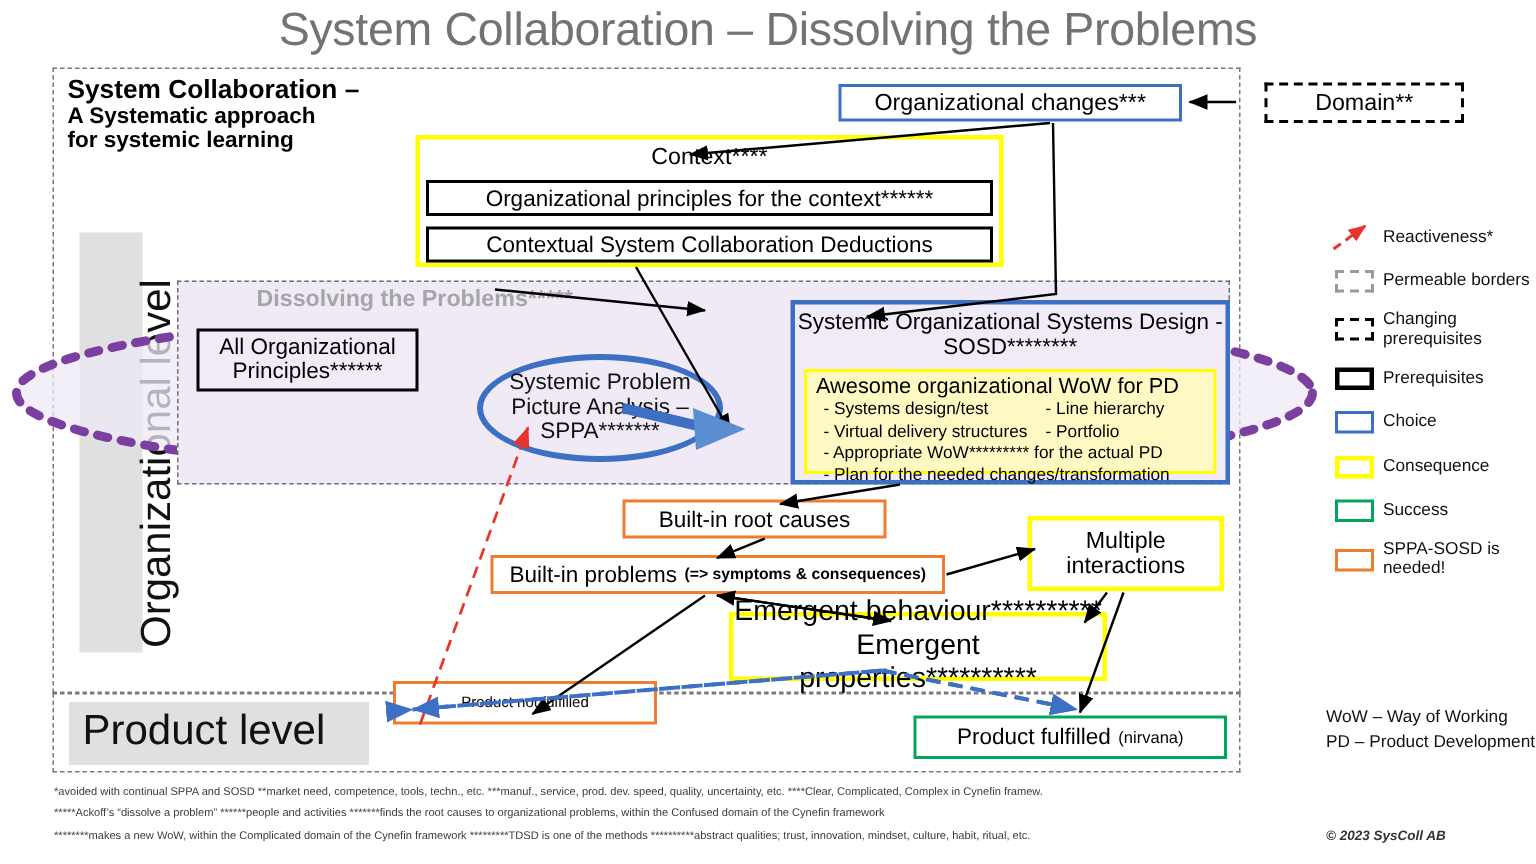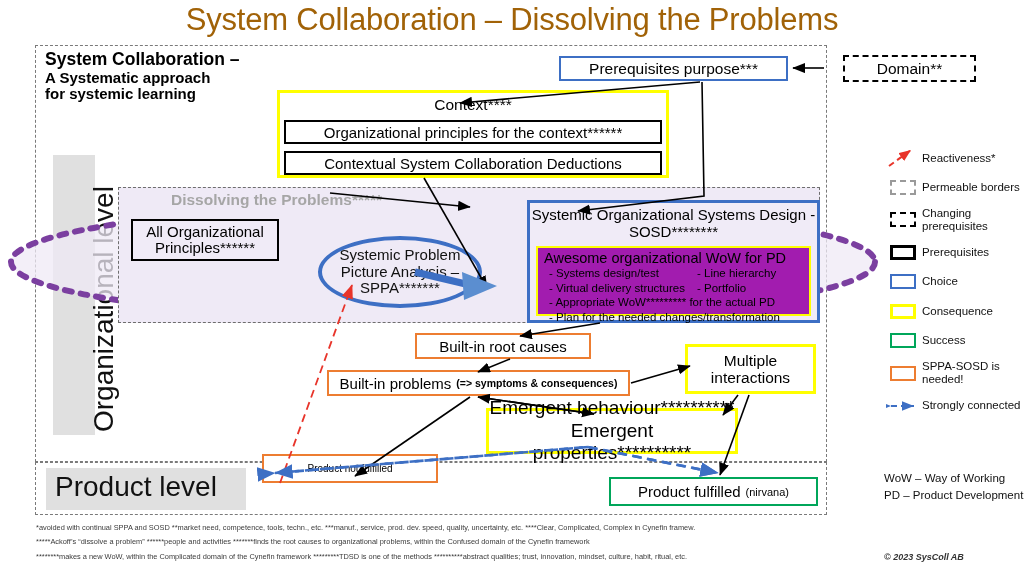--- a/index.html
+++ b/index.html
@@ -7,21 +7,21 @@
     width:1024px;height:576px;background:#ffffff;overflow:hidden;
     font-family:"Liberation Sans",sans-serif;color:#000;
     position:relative;
   }
   #stage{position:absolute;left:0;top:0;width:1024px;height:576px;}
   .abs{position:absolute;box-sizing:border-box;}
 
   
   #title{
     left:0;top:2px;width:1024px;text-align:center;
-    font-size:31px;font-weight:400;letter-spacing:-0.2px;color:#a16207;
+    font-size:31px;font-weight:400;letter-spacing:-0.2px;color:#737373;
     font-family:"Liberation Sans",sans-serif;
   }
 
   
   .outer-frame{border:1.6px dashed #7a7a7a;}
 
   
   .level-band{background:#e0e0e0;}
   .vert-label{
     position:absolute;white-space:nowrap;font-size:28px;color:#111;
@@ -60,21 +60,21 @@
   
   #sppa{
     left:318px;top:236px;width:164px;height:72px;border:4px solid #3d6fc4;border-radius:50%;
     display:flex;align-items:center;justify-content:center;text-align:center;
     font-size:15px;line-height:1.1;background:transparent;color:#111;
   }
 
   
   #sosd{left:527px;top:200px;width:293px;height:123px;border:3px solid #3d6fc4;background:#f0ebf7;}
   #sosd-title{position:absolute;left:0;top:4px;width:100%;text-align:center;font-size:15px;line-height:1.12;}
-  #wow{left:536px;top:246px;width:275px;height:70px;border:2.6px solid #ffff00;background:#a21caf;}
+  #wow{left:536px;top:246px;width:275px;height:70px;border:2.6px solid #ffff00;background:#fef9c3;}
   #wow-head{font-size:14.5px;padding-left:6px;}
   .wow-row{display:flex;font-size:11.5px;padding-left:11px;line-height:1.28;}
   .wow-c1{width:148px;}
 
   
   #built-root{left:415px;top:333px;width:176px;height:26px;font-size:15px;}
   #built-prob{left:327px;top:370px;width:303px;height:26px;}
   #built-prob .big{font-size:15px;}
   #built-prob .small{font-size:10.5px;}
   #multi-inter{left:685px;top:344px;width:131px;height:50px;font-size:15.5px;line-height:1.12;}
@@ -161,21 +161,21 @@
       </div>
     </div>
   </div>
 
   <div class="abs b-yellow" id="context-outer">
     <div id="context-title">Context****</div>
   </div>
   <div class="abs box b-black" id="org-principles">Organizational principles for the context******</div>
   <div class="abs box b-black" id="ctx-deductions">Contextual System Collaboration Deductions</div>
 
-  <div class="abs box b-blue" id="org-purpose">Prerequisites purpose***</div>
+  <div class="abs box b-blue" id="org-purpose">Organizational changes***</div>
   <div class="abs box b-dashdark" id="domain-box">Domain**</div>
 
   <div class="abs box b-orange" id="built-root">Built-in root causes</div>
 
   <div class="abs box b-orange" id="built-prob">
     <span class="big">Built-in problems</span>
     <span class="small" style="margin-left:5px;font-weight:bold;">(=&gt; symptoms &amp; consequences)</span>
   </div>
 
   <div class="abs box b-yellow" id="multi-inter">Multiple interactions</div>
@@ -303,36 +303,20 @@
       <div class="lg-txt">Success</div>
     </div>
 
     <div class="lg-row">
       <div class="lg-sym">
         <div class="sw sw-orange"></div>
       </div>
       <div class="lg-txt">SPPA-SOSD is needed!</div>
     </div>
 
-    <div class="lg-row">
-      <div class="lg-sym">
-        <svg width="34" height="14" viewBox="0 0 34 14">
-          <defs>
-            <marker id="lb1" markerWidth="7" markerHeight="7" refX="6" refY="2.4" orient="auto">
-              <path d="M0,0 L6,2.4 L0,4.8 z" fill="#3d6fc4"></path>
-              </marker>
-            <marker id="lb2" markerWidth="7" markerHeight="7" refX="6" refY="2.4" orient="auto">
-              <path d="M0,0 L6,2.4 L0,4.8 z" fill="#3d6fc4"></path>
-              </marker>
-          </defs>
-          <path d="M5,7 L28,7" stroke="#3d6fc4" stroke-width="2" stroke-dasharray="6 4" fill="none" marker-start="url(#lb1)" marker-end="url(#lb2)"></path>
-        </svg>
-      </div>
-      <div class="lg-txt">Strongly connected</div>
-    </div>
   </div>
 
   <div class="abs" id="abbrev">
     <div>WoW – Way of Working</div>
     <div>PD – Product Development</div>
   </div>
 
   <div class="abs" id="footnotes">
     <div>*avoided with continual SPPA and SOSD   **market need, competence, tools, techn., etc.  ***manuf., service, prod. dev. speed, quality, uncertainty, etc.  ****Clear, Complicated, Complex in Cynefin framew.</div>
     <div>*****Ackoff’s “dissolve a problem”    ******people  and activities   *******finds  the root causes to organizational problems, within the Confused domain of the Cynefin framework</div>

